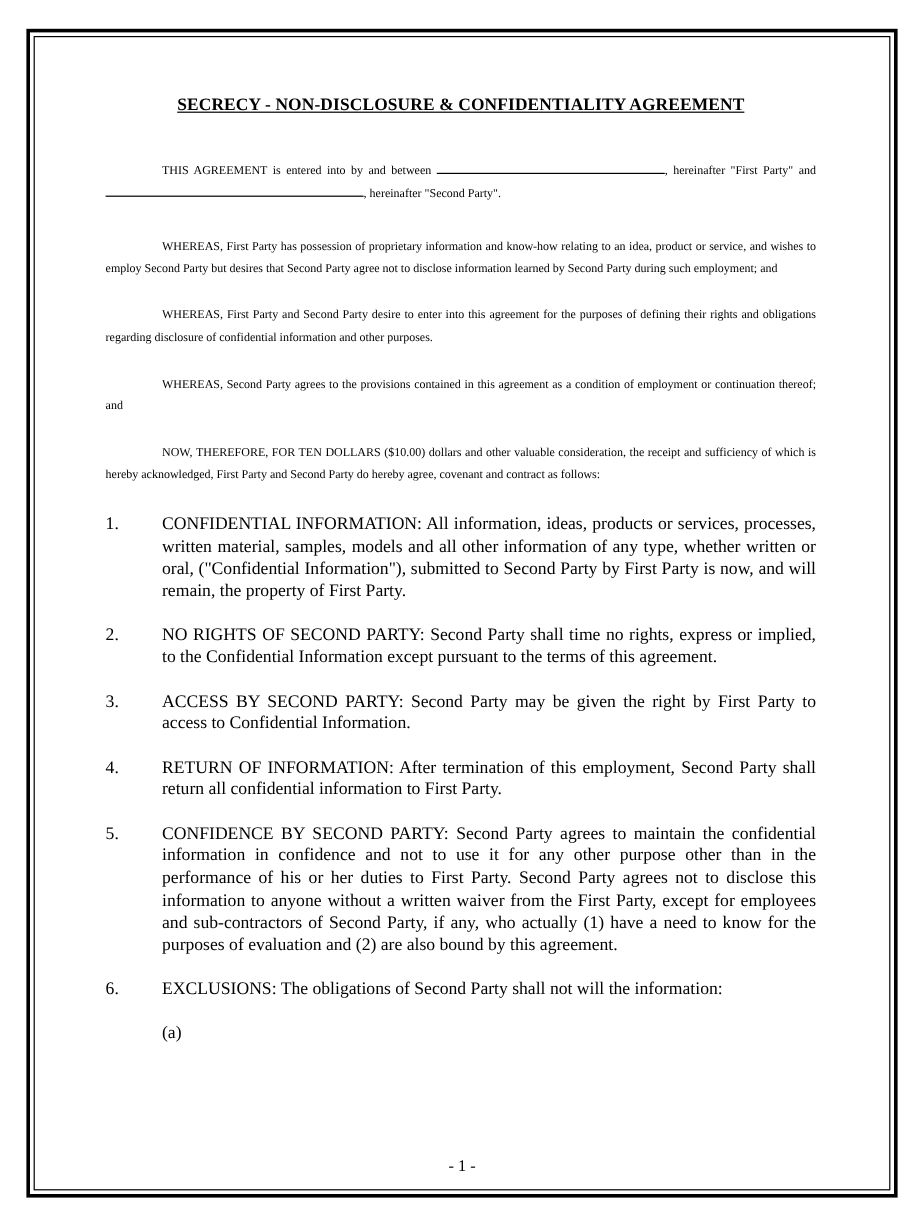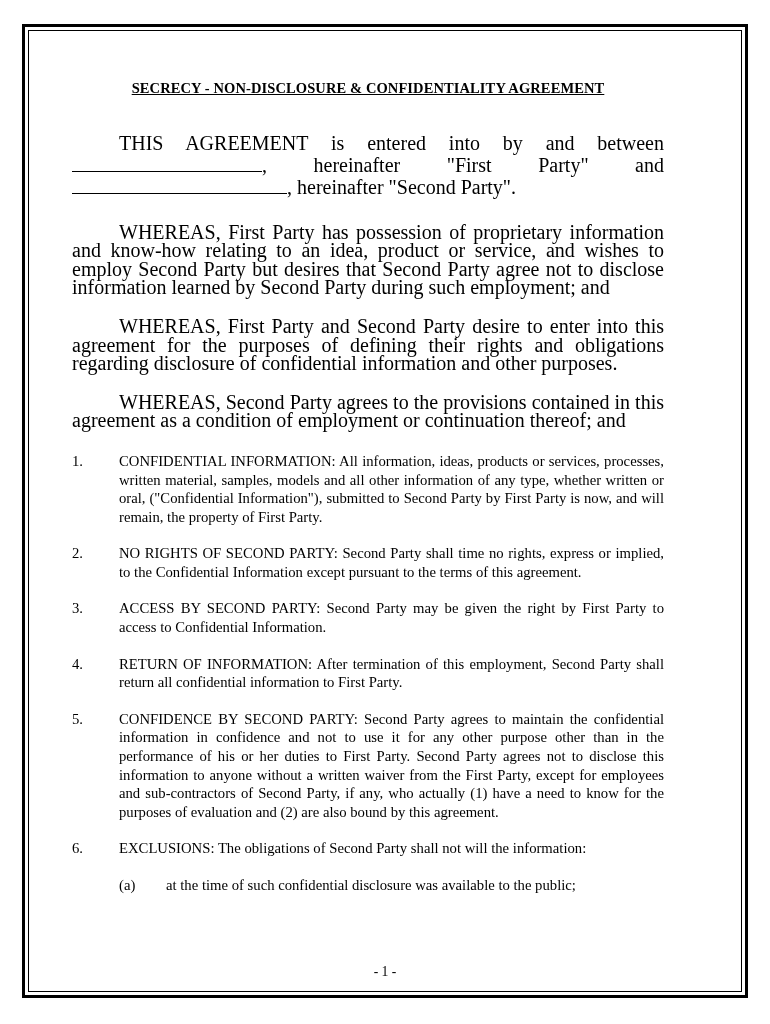--- a/index.html
+++ b/index.html
@@ -33,39 +33,39 @@
     position: absolute;
     left: 28px;
     top: 30px;
     width: 714px;
     height: 962px;
     border: 1px solid #000000;
     box-sizing: border-box;
   }
   .content {
     position: absolute;
-    left: 72px;
+    left: 88px;
     top: 80px;
     width: 592px;
     box-sizing: border-box;
     font-family: Liberation Serif, serif;
   }
   .doc-title {
     text-align: center;
     font-weight: bold;
     font-size: 14.5px;
     text-decoration: underline;
     letter-spacing: 0.1px;
     margin: 0 0 0 0;
     padding: 0;
   }
   .spacer-1 { height: 37px; }
   p.para {
     margin: 0 0 0 0;
-    font-size: 20px;
+    font-size: 10px;
     line-height: 18.6px;
     text-align: justify;
     text-justify: inter-word;
   }
   p.para + p.para { margin-top: 14px; }
   .indent {
     display: inline-block;
     width: 47px;
   }
   .blank-long {
@@ -140,20 +140,21 @@
     <div class="spacer-1"></div>
 
     <p class="para"><span class="indent"></span><span style="font-weight:normal">THIS AGREEMENT</span><span> is entered into by and between </span><span class="blank-long"></span><span>, hereinafter "First Party" and </span><span class="blank-long2"></span><span>, hereinafter "Second Party".</span></p>
 
     <p class="para" style="margin-top:26px"><span class="indent"></span><span>WHEREAS, First Party has possession of proprietary information and know-how relating to an idea, product or service, and wishes to employ Second Party but desires that Second Party agree not to disclose information learned by Second Party during such employment; and</span></p>
 
     <p class="para" style="margin-top:20px"><span class="indent"></span><span>WHEREAS, First Party and Second Party desire to enter into this agreement for the purposes of defining their rights and obligations regarding disclosure of confidential information and other purposes.</span></p>
 
     <p class="para" style="margin-top:20px"><span class="indent"></span><span>WHEREAS, Second Party agrees to the provisions contained in this agreement as a condition of employment or continuation thereof; and</span></p>
 
+    <p class="para" style="margin-top:20px"><span class="indent"></span><span>NOW, THEREFORE, FOR TEN DOLLARS ($10.00) dollars and other valuable consideration, the receipt and sufficiency of which is hereby acknowledged, First Party and Second Party do hereby agree, covenant and contract as follows:</span></p>
 
     <div class="numbered-list">
 
       <div class="li-row" style="margin-top:22px">
         <div class="li-num">1.</div>
         <div class="li-text">CONFIDENTIAL INFORMATION:   All information, ideas, products or services, processes, written material, samples, models and all other information of any type, whether written or oral, ("Confidential Information"), submitted to Second Party by First Party is now, and will remain, the property of First Party.</div>
       </div>
 
       <div class="li-row">
         <div class="li-num">2.</div>
@@ -175,20 +176,19 @@
         <div class="li-text">CONFIDENCE BY SECOND PARTY:  Second Party agrees to maintain the confidential information in confidence and not to use it for any other purpose other than in the performance of his or her duties to First Party.  Second Party agrees not to disclose this information to anyone without a written waiver from the First Party, except for employees and sub-contractors of Second Party, if any, who actually (1) have a need to know for the purposes of evaluation and (2) are also bound by this agreement.</div>
       </div>
 
       <div class="li-row">
         <div class="li-num">6.</div>
         <div class="li-text">EXCLUSIONS:  The obligations of Second Party shall not will the information:</div>
       </div>
 
       <div class="sub-row">
         <div class="sub-num">(a)</div>
-        <div class="sub-text">at the time of such confidential disclosure was available to the public;</div>
       </div>
 
     </div>
   </div>
 
   <div class="page-footer">- 1 -</div>
 </div>
 
 </body></html>

